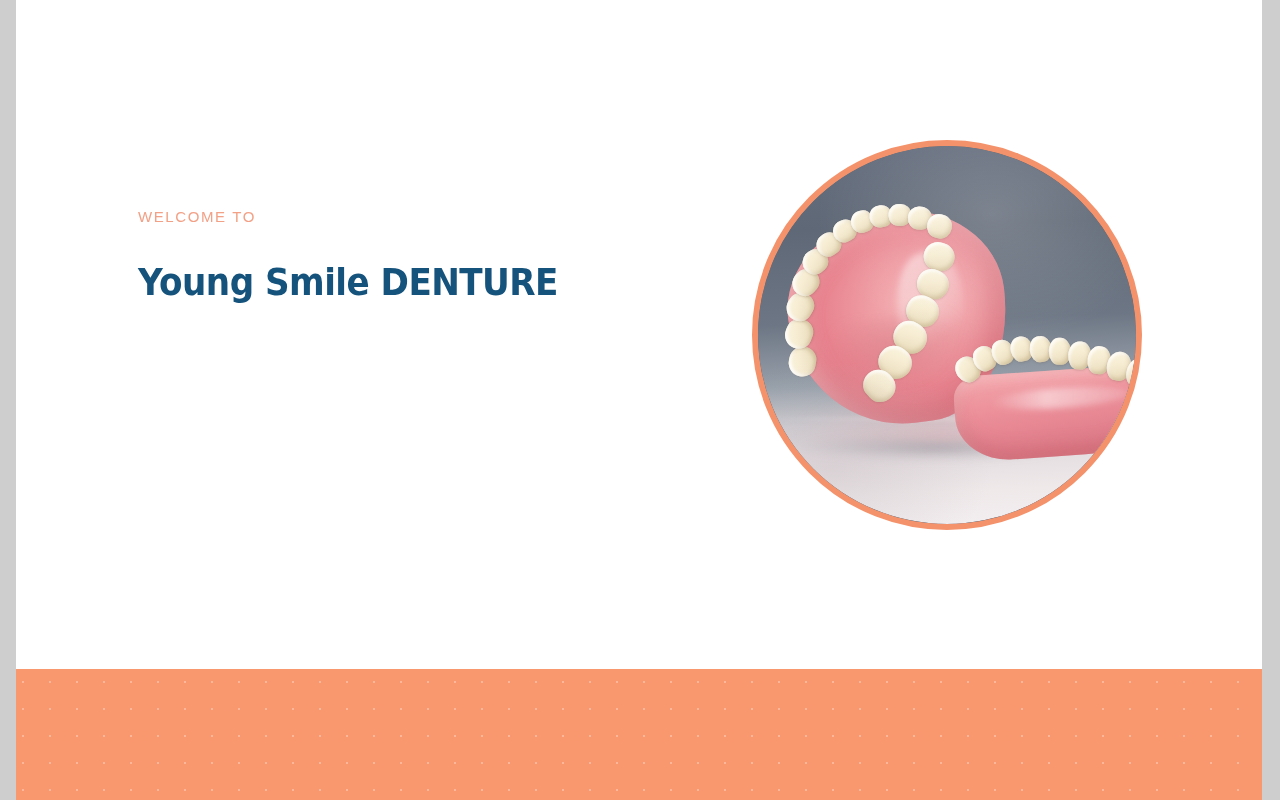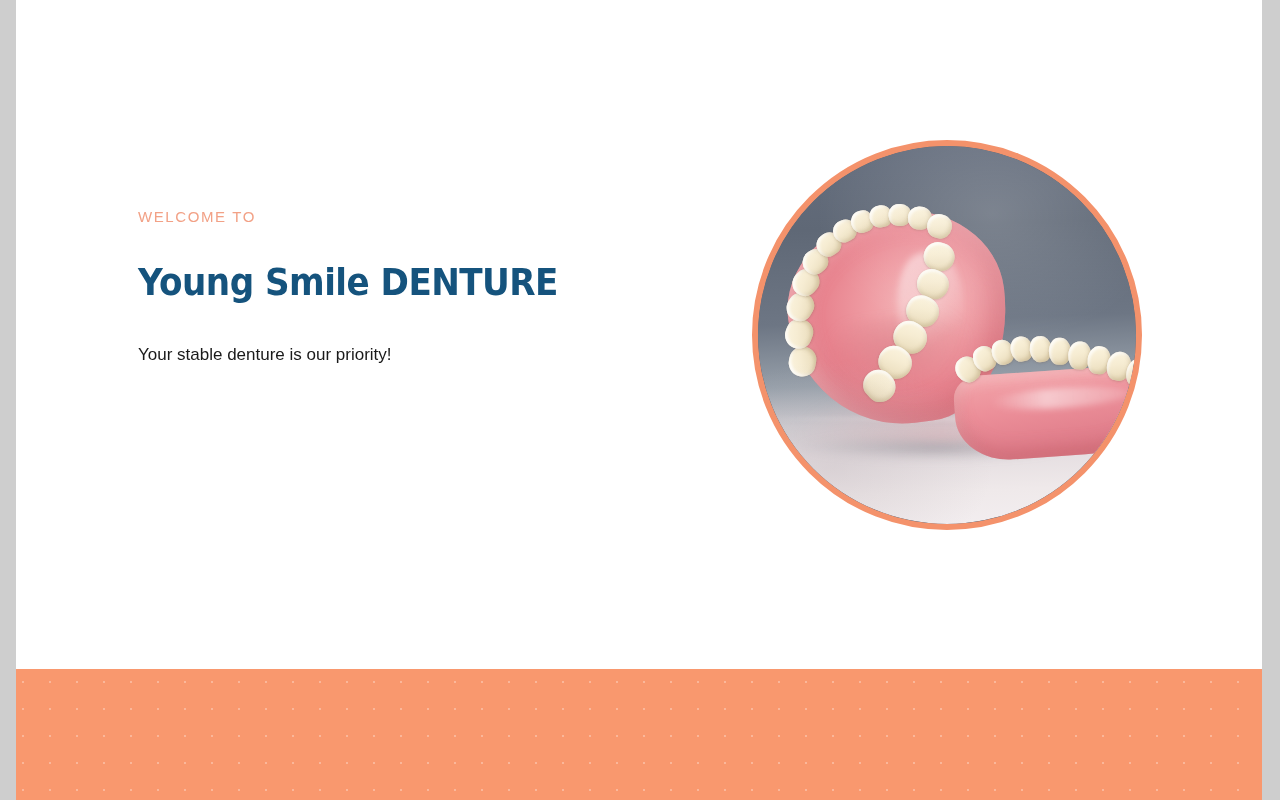--- a/index.html
+++ b/index.html
@@ -219,21 +219,20 @@
 
 <div class="page">
 
   <section class="hero">
 
     <div class="hero-text">
       <div class="eyebrow">WELCOME TO</div>
 
       <h1 class="headline">Young Smile DENTURE</h1>
 
-      <p class="lead">Your stable denture is our priority!</p>
 
     </div>
 
     <figure class="photo-ring">
       <div class="photo-inner">
         <div class="bg-grad"></div>
 
         <div class="floor-line"></div>
         <div class="contact-shadow"></div>
         <div class="reflection"></div>

